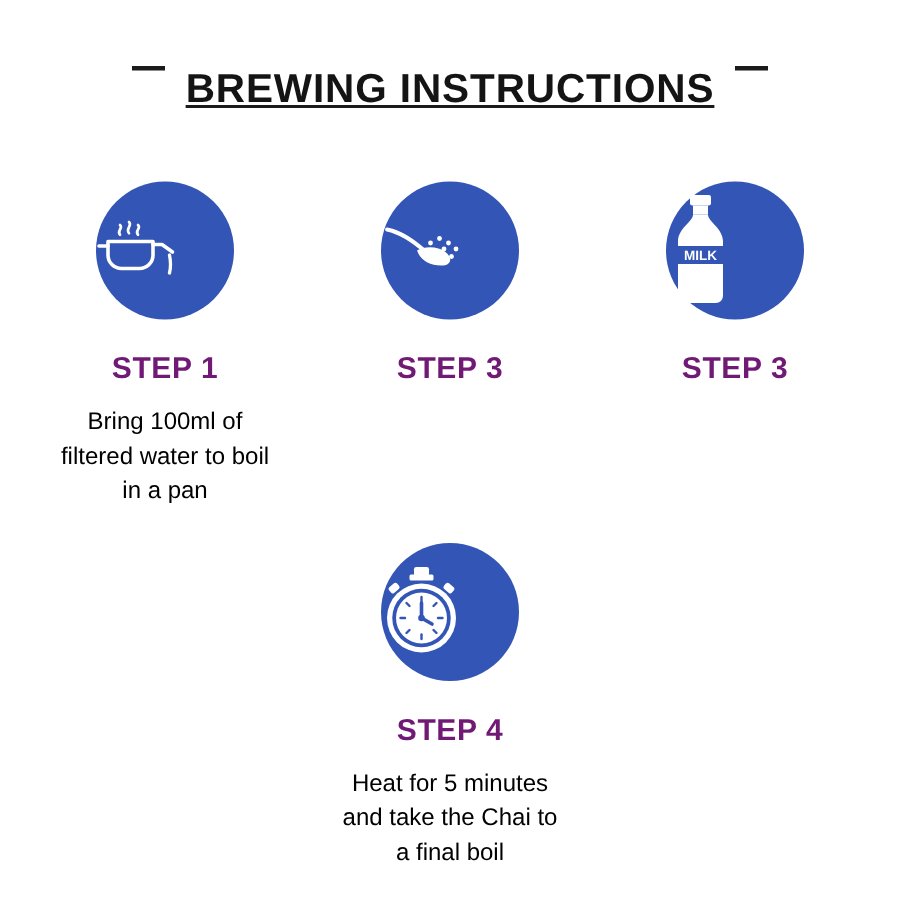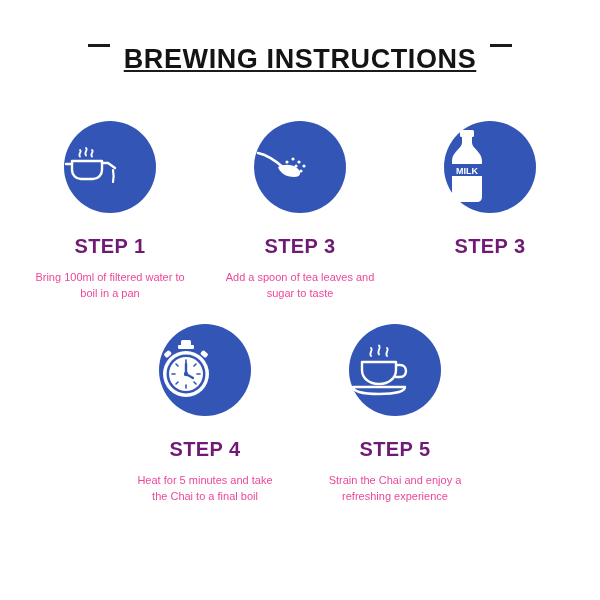--- a/index.html
+++ b/index.html
@@ -70,23 +70,23 @@
   }
   .badge svg { display: block; }
   .step-label {
     font-size: 20px;
     font-weight: bold;
     letter-spacing: 0.4px;
     color: #701a75;
     margin-bottom: 12px;
   }
   .step-desc {
-    font-size: 11px;
+    font-size: 16px;
     line-height: 1.45;
-    color: #ec4899;
+    color: #000000;
     max-width: 150px;
   }
 </style>
 </head>
 <body>
 
 <div class="page">
 
   <div class="title-row">
     <span class="title-dash"></span>
@@ -131,21 +131,20 @@
             <circle cx="33" cy="17" r="1.6" fill="#ffffff"></circle>
             <circle cx="39" cy="14" r="1.6" fill="#ffffff"></circle>
             <circle cx="45" cy="17" r="1.6" fill="#ffffff"></circle>
             <circle cx="42" cy="21" r="1.6" fill="#ffffff"></circle>
             <circle cx="50" cy="21" r="1.6" fill="#ffffff"></circle>
             <circle cx="47" cy="26" r="1.6" fill="#ffffff"></circle>
           </svg>
         </span>
       </div>
       <div class="step-label">STEP 3</div>
-      <div class="step-desc">Add a spoon of tea leaves and sugar to taste</div>
     </div>
 
     <div class="step">
       <div class="badge">
         <span>
           <svg width="46" height="78" viewBox="0 0 46 78" fill="none">
 
             <rect x="16" y="2" width="14" height="7" rx="1.5" fill="#ffffff"></rect>
 
             <rect x="18" y="9" width="10" height="6" fill="#ffffff"></rect>
@@ -193,36 +192,16 @@
             <line x1="27" y1="35" x2="27" y2="25" stroke="#3355b5" stroke-width="2.4" stroke-linecap="round"></line>
             <line x1="27" y1="35" x2="34" y2="39" stroke="#3355b5" stroke-width="2.4" stroke-linecap="round"></line>
             <circle cx="27" cy="35" r="2.2" fill="#3355b5"></circle>
           </svg>
         </span>
       </div>
       <div class="step-label">STEP 4</div>
       <div class="step-desc">Heat for 5 minutes and take the Chai to a final boil</div>
     </div>
 
-    <div class="step">
-      <div class="badge">
-        <span>
-          <svg width="62" height="56" viewBox="0 0 62 56" fill="none">
-
-            <path d="M22 6c2.5 2.5 -2.5 5 0 8" stroke="#ffffff" stroke-width="1.8" stroke-linecap="round" fill="none"></path>
-            <path d="M30 3.5c2.5 2.5 -2.5 5.5 0 9" stroke="#ffffff" stroke-width="1.8" stroke-linecap="round" fill="none"></path>
-            <path d="M38 6c2.5 2.5 -2.5 5 0 8" stroke="#ffffff" stroke-width="1.8" stroke-linecap="round" fill="none"></path>
-
-            <path d="M13 20h34v8c0 8-7 14-17 14s-17-6-17-14v-8z" stroke="#ffffff" stroke-width="2.4" fill="none" stroke-linejoin="round"></path>
-
-            <path d="M47 23h4c4 0 6 3 6 6s-2 6-6 6h-4" stroke="#ffffff" stroke-width="2.4" fill="none" stroke-linecap="round"></path>
-
-            <path d="M4 45h52c0 4-8 7-26 7S4 49 4 45z" stroke="#ffffff" stroke-width="2.4" fill="none" stroke-linejoin="round"></path>
-          </svg>
-        </span>
-      </div>
-      <div class="step-label">STEP 5</div>
-      <div class="step-desc">Strain the Chai and enjoy a refreshing experience</div>
-    </div>
 
   </div>
 
 </div>
 
 </body></html>

